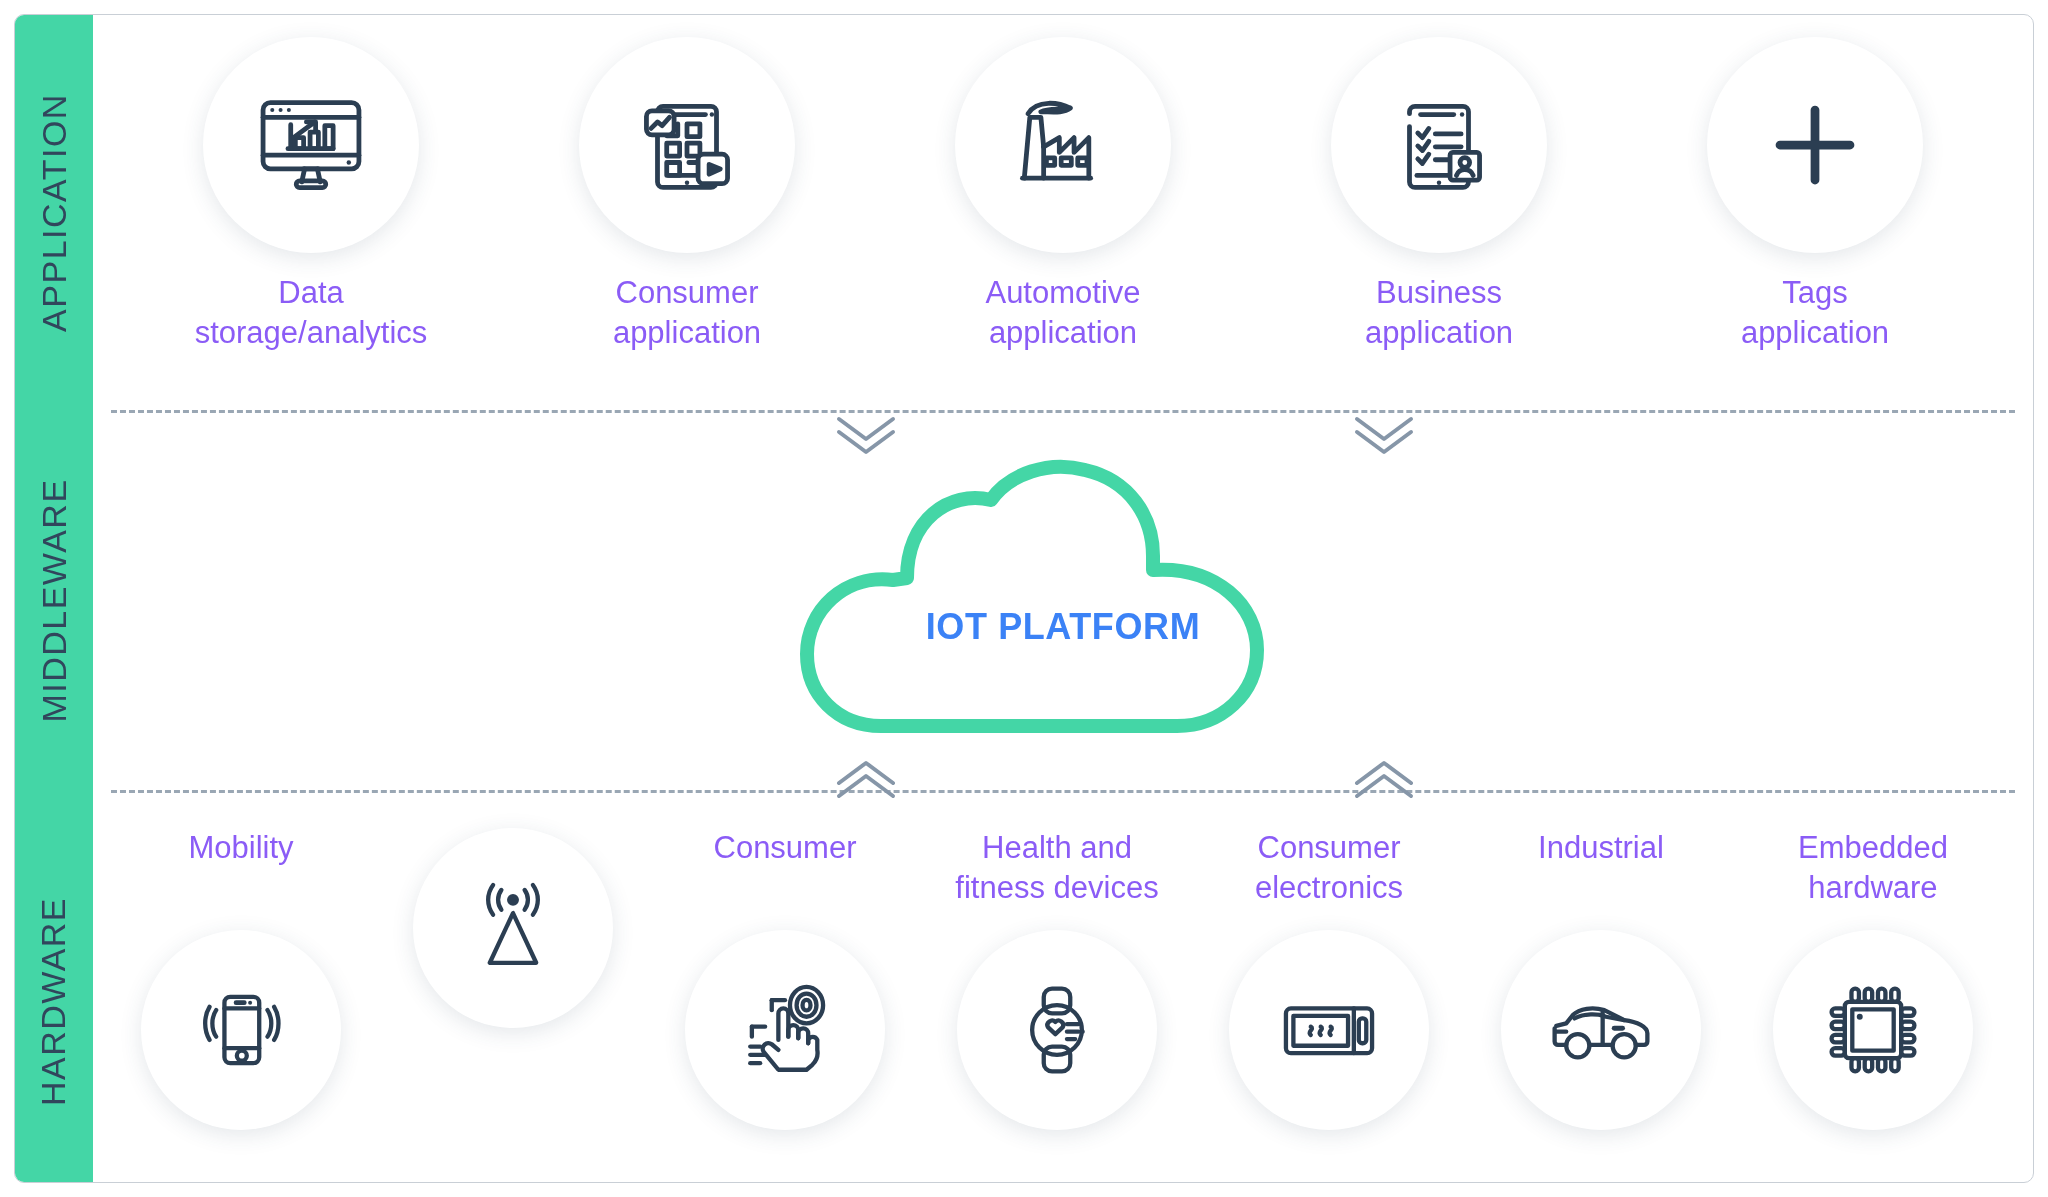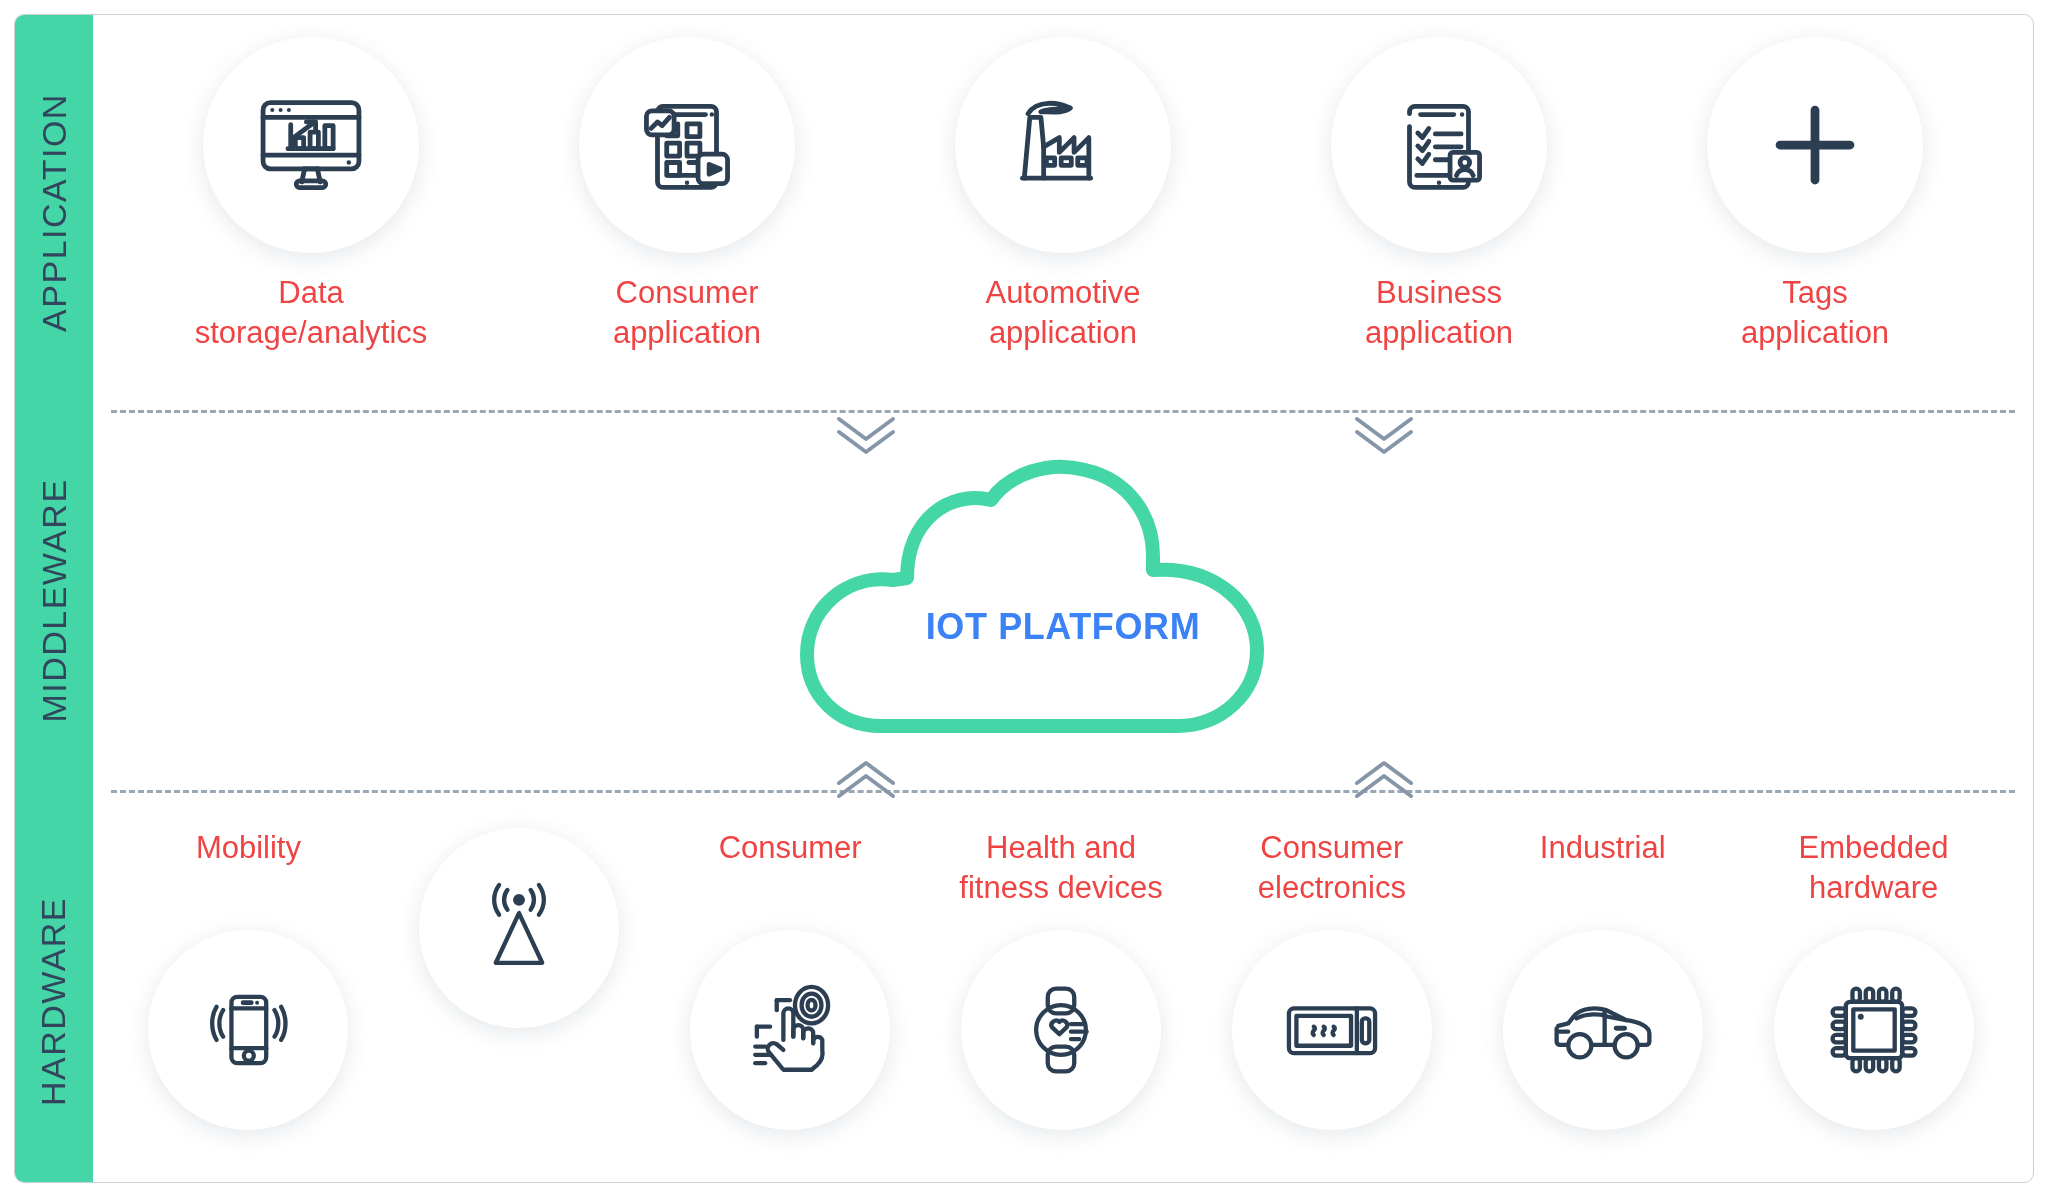--- a/index.html
+++ b/index.html
@@ -31,38 +31,38 @@
   
   .app-row{position:absolute;left:0;right:0;top:0;height:395px;display:flex;align-items:flex-start;padding:22px 30px 0 30px;box-sizing:border-box;}
   .app-cell{flex:1;display:flex;flex-direction:column;align-items:center;}
   .bubble{
     width:216px;height:216px;border-radius:50%;background:#ffffff;
     box-shadow:0 5px 22px rgba(49,70,92,.13);
     display:flex;align-items:center;justify-content:center;
   }
   .bubble.small{width:200px;height:200px;}
   .caption{
-    margin-top:20px;text-align:center;color:#ef4444;font-size:31px;line-height:1.28;
+    margin-top:20px;text-align:center;color:#8b5cf6;font-size:31px;line-height:1.28;
   }
   .caption.hw{margin-top:0;margin-bottom:18px;}
   
   .mid{position:absolute;left:0;right:0;top:395px;height:380px;}
   .cloud-wrap{position:absolute;left:50%;top:50%;transform:translate(-50%,-50%);
     display:flex;align-items:center;justify-content:center;}
   .cloud-label{
     position:absolute;left:0;right:0;top:52%;text-align:center;
     font-size:36px;font-weight:bold;color:#3b82f6;letter-spacing:.6px;
   }
   .chev{position:absolute;}
   #chev-dl{left:740px;top:398px;}
   #chev-dr{left:1258px;top:398px;}
   #chev-ul{left:740px;top:742px;}
   #chev-ur{left:1258px;top:742px;}
   
-  .hw-row{position:absolute;left:0;right:0;top:775px;bottom:0;display:flex;align-items:flex-start;padding:38px 24px 0 20px;box-sizing:border-box;}
+  .hw-row{position:absolute;left:0;right:0;top:775px;bottom:0;display:flex;align-items:flex-start;padding:38px 24px 0 12px;box-sizing:border-box;}
   .hw-cell{flex:1;display:flex;flex-direction:column;align-items:center;}
   .hw-cell .caption.hw{min-height:84px;display:flex;flex-direction:column;justify-content:flex-start;}
 </style>
 </head>
 <body>
 
 <div class="stage">
   <div class="card">
 
     <div class="rail">

